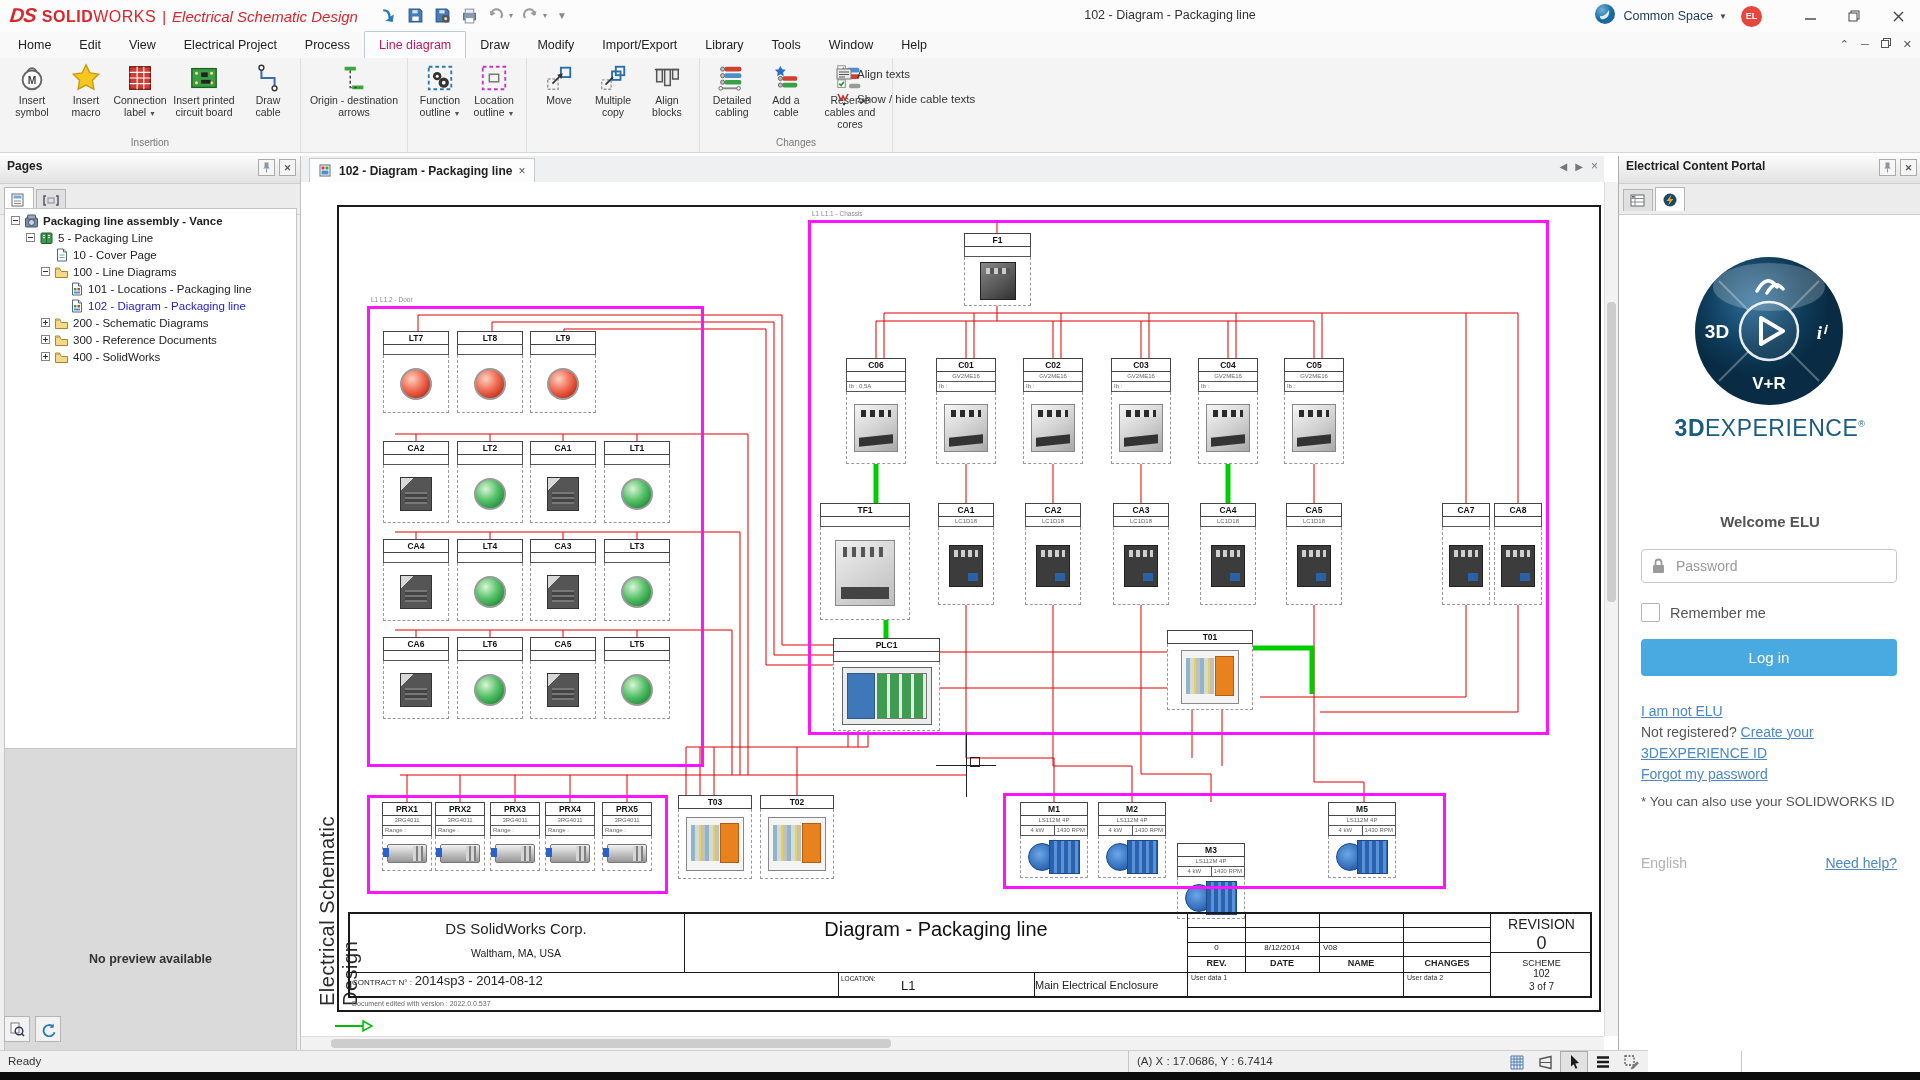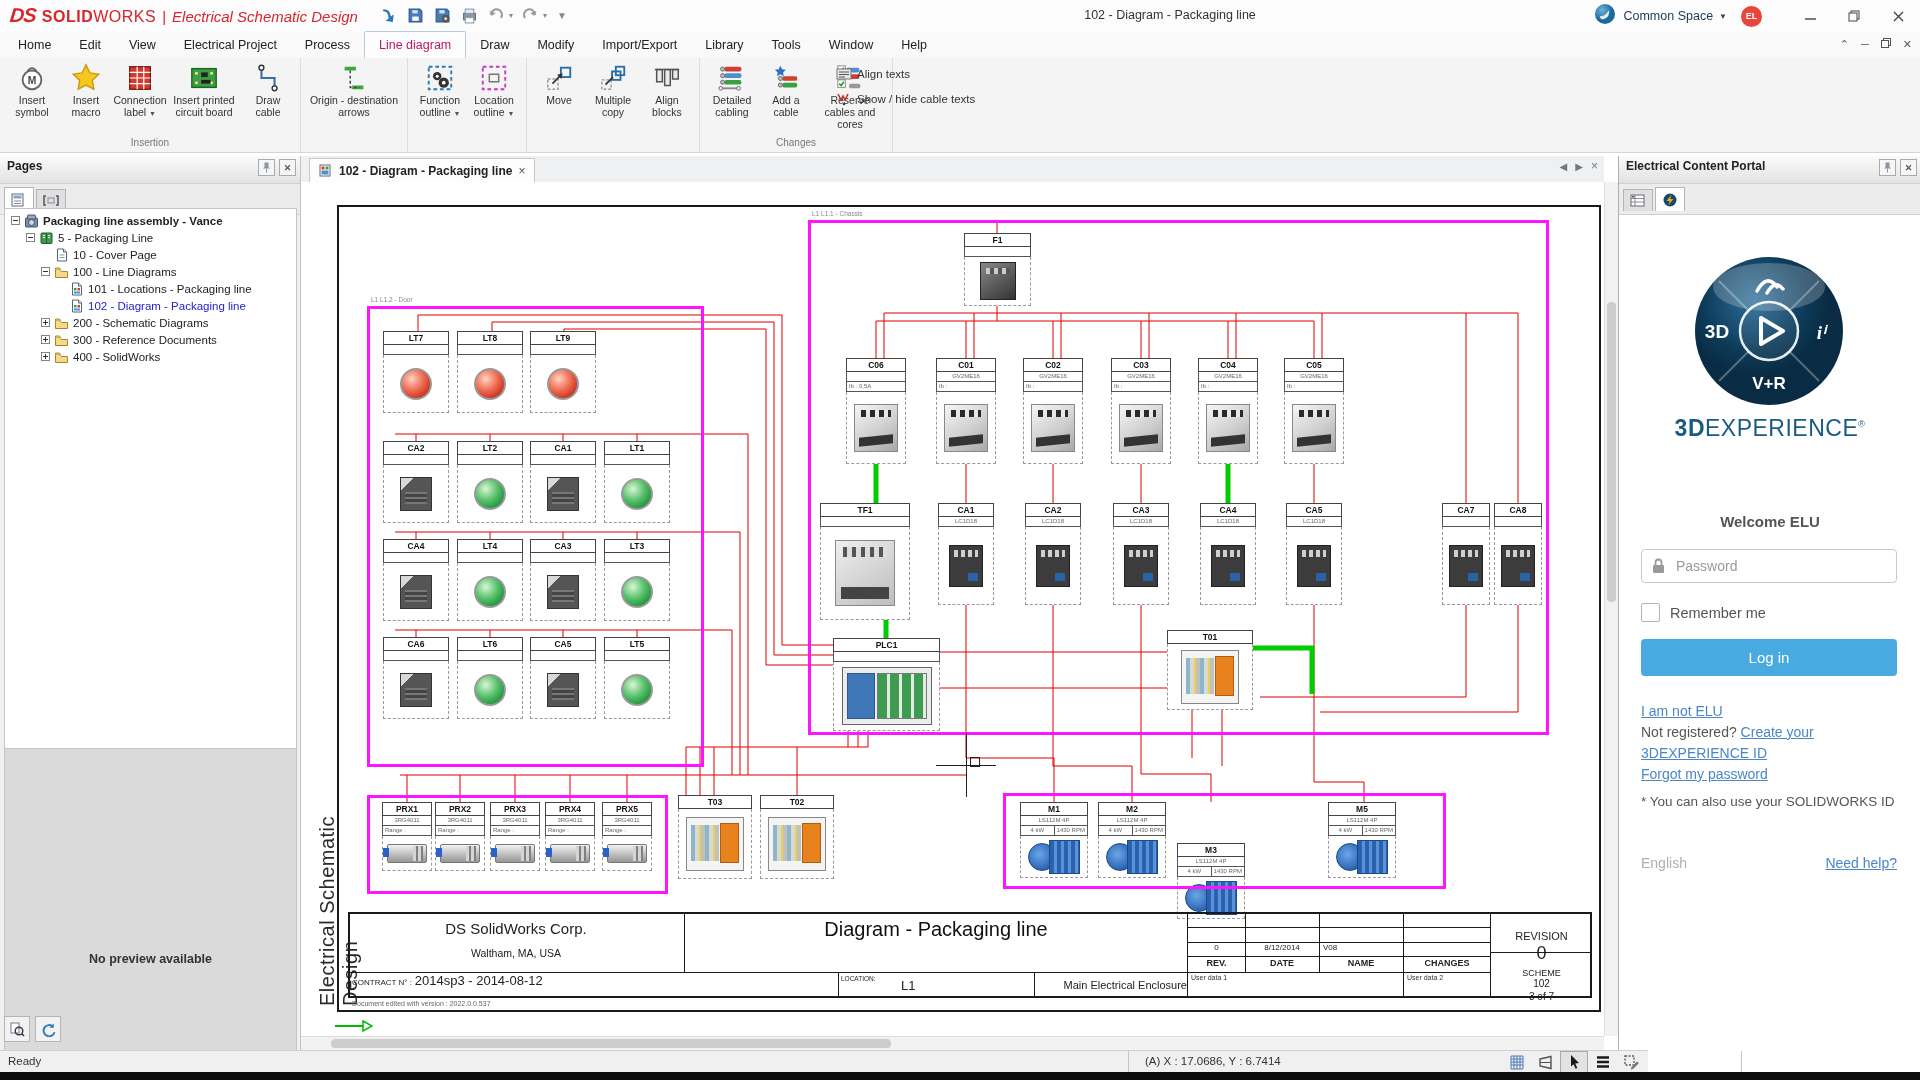--- a/index.html
+++ b/index.html
@@ -154,21 +154,21 @@
      color:#fff;font-size:15px;display:flex;align-items:center;justify-content:center}
   .plink{color:#4a86c8;text-decoration:underline;font-size:14px}
   #linkblock{position:absolute;left:22px;top:486px;width:258px;line-height:21px;font-size:14px;color:#555}
   #portal-note{position:absolute;left:22px;top:578px;width:256px;font-size:13.5px;color:#555;line-height:18px}
   #portal-foot{position:absolute;left:22px;top:640px;width:256px;display:flex;justify-content:space-between;font-size:14px}
   #portal-foot .lang{color:#b0b0b0}
   
   #statusbar{position:absolute;left:0;top:1050px;width:1648px;height:22px;background:#f0f0f0;border-top:1px solid #cfcfcf;font-size:11.5px}
   #ready{position:absolute;left:8px;top:4px;color:#333}
   #coords{position:absolute;left:1128px;top:0;width:614px;height:22px;border-left:1px solid #c5c5c5;border-right:1px solid #c5c5c5;
-     padding:4px 0 0 16px;box-sizing:border-box;color:#333}
+     padding:4px 0 0 8px;box-sizing:border-box;color:#333}
   #sicons{position:absolute;right:4px;top:0;height:22px;display:flex;align-items:center;gap:2px}
   .sbtn{width:26px;height:20px;display:flex;align-items:center;justify-content:center}
   .sbtn.pressed{border:1px solid #aaa;background:#e2e2e2}
   #blackbar{position:absolute;left:0;top:1072px;width:1920px;height:8px;background:#0c0c0c}
 </style>
 </head>
 <body>
 
 <div id="titlebar">
   <div id="brand">
@@ -1059,21 +1059,21 @@
     <div style="margin-top:6px;font-size:20px;color:#111">Diagram - Packaging line</div>
   </div>
   <div class="tb" style="left:348px;top:972px;width:491px;height:26px;border-top:1.5px solid #1a1a1a;border-right:1px solid #1a1a1a">
     <span style="font-size:8px;margin-left:4px">CONTRACT N° :</span>
     <span style="font-size:13px">2014sp3 - 2014-08-12</span>
   </div>
   <div class="tb" style="left:839px;top:972px;width:196px;height:26px;border-top:1.5px solid #1a1a1a;border-right:1px solid #1a1a1a">
     <div style="font-size:6.5px;margin:2px 0 0 2px">LOCATION:</div>
     <div style="font-size:13px;margin:-4px 0 8px 62px">L1</div>
   </div>
-  <div class="tb" style="left:1035px;top:972px;width:152px;height:26px;border-top:1.5px solid #1a1a1a;text-align:right">
+  <div class="tb" style="left:1035px;top:972px;width:152px;height:26px;border-top:1.5px solid #1a1a1a;text-align:left">
     <div style="font-size:11px;margin-top:6px">Main Electrical Enclosure</div>
   </div>
 
   <div class="tb" style="left:1187px;top:912px;width:303px;height:86px;border-left:1.5px solid #1a1a1a">
     <div style="position:absolute;left:0;right:0;top:15px;border-top:1px solid #1a1a1a"></div>
     <div style="position:absolute;left:0;right:0;top:30px;border-top:1px solid #1a1a1a"></div>
     <div style="position:absolute;left:0;right:0;top:44px;border-top:1px solid #1a1a1a"></div>
     <div style="position:absolute;left:0;right:0;top:60px;border-top:1.5px solid #1a1a1a"></div>
     <div style="position:absolute;left:57px;top:0;height:60px;border-left:1px solid #1a1a1a"></div>
     <div style="position:absolute;left:131px;top:0;height:60px;border-left:1px solid #1a1a1a"></div>
@@ -1083,21 +1083,21 @@
     <div style="position:absolute;left:131px;top:31px;width:60px;text-align:left;padding-left:4px;font-size:8px">V08</div>
     <div style="position:absolute;left:0;top:46px;width:57px;text-align:center;font-size:9px;font-weight:bold">REV.</div>
     <div style="position:absolute;left:57px;top:46px;width:74px;text-align:center;font-size:9px;font-weight:bold">DATE</div>
     <div style="position:absolute;left:131px;top:46px;width:84px;text-align:center;font-size:9px;font-weight:bold">NAME</div>
     <div style="position:absolute;left:215px;top:46px;width:88px;text-align:center;font-size:9px;font-weight:bold">CHANGES</div>
     <div style="position:absolute;left:3px;top:62px;font-size:7px;color:#333">User data 1</div>
     <div style="position:absolute;left:219px;top:62px;font-size:7px;color:#333">User data 2</div>
   </div>
 
   <div class="tb" style="left:1490px;top:912px;width:102px;height:86px;border-left:1.5px solid #1a1a1a;text-align:center">
-    <div style="font-size:11px;margin-top:18px">REVISION</div>
+    <div style="font-size:14px;margin-top:4px">REVISION</div>
     <div style="font-size:18px;margin-top:1px">0</div>
     <div style="position:absolute;left:0;right:0;top:40px;border-top:1px solid #1a1a1a"></div>
     <div style="font-size:9px;margin-top:4px">SCHEME</div>
     <div style="font-size:10px">102</div>
     <div style="font-size:10px;margin-top:2px">3 of 7</div>
   </div>
 </div>
 <div id="versionnote">Document edited with version : 2022.0.0.537</div>
 <svg style="position:absolute;left:333px;top:1018px;z-index:3" width="40" height="16" viewBox="0 0 40 16">
     <line x1="2" y1="8" x2="30" y2="8" stroke="#00bb00" stroke-width="2"></line>

